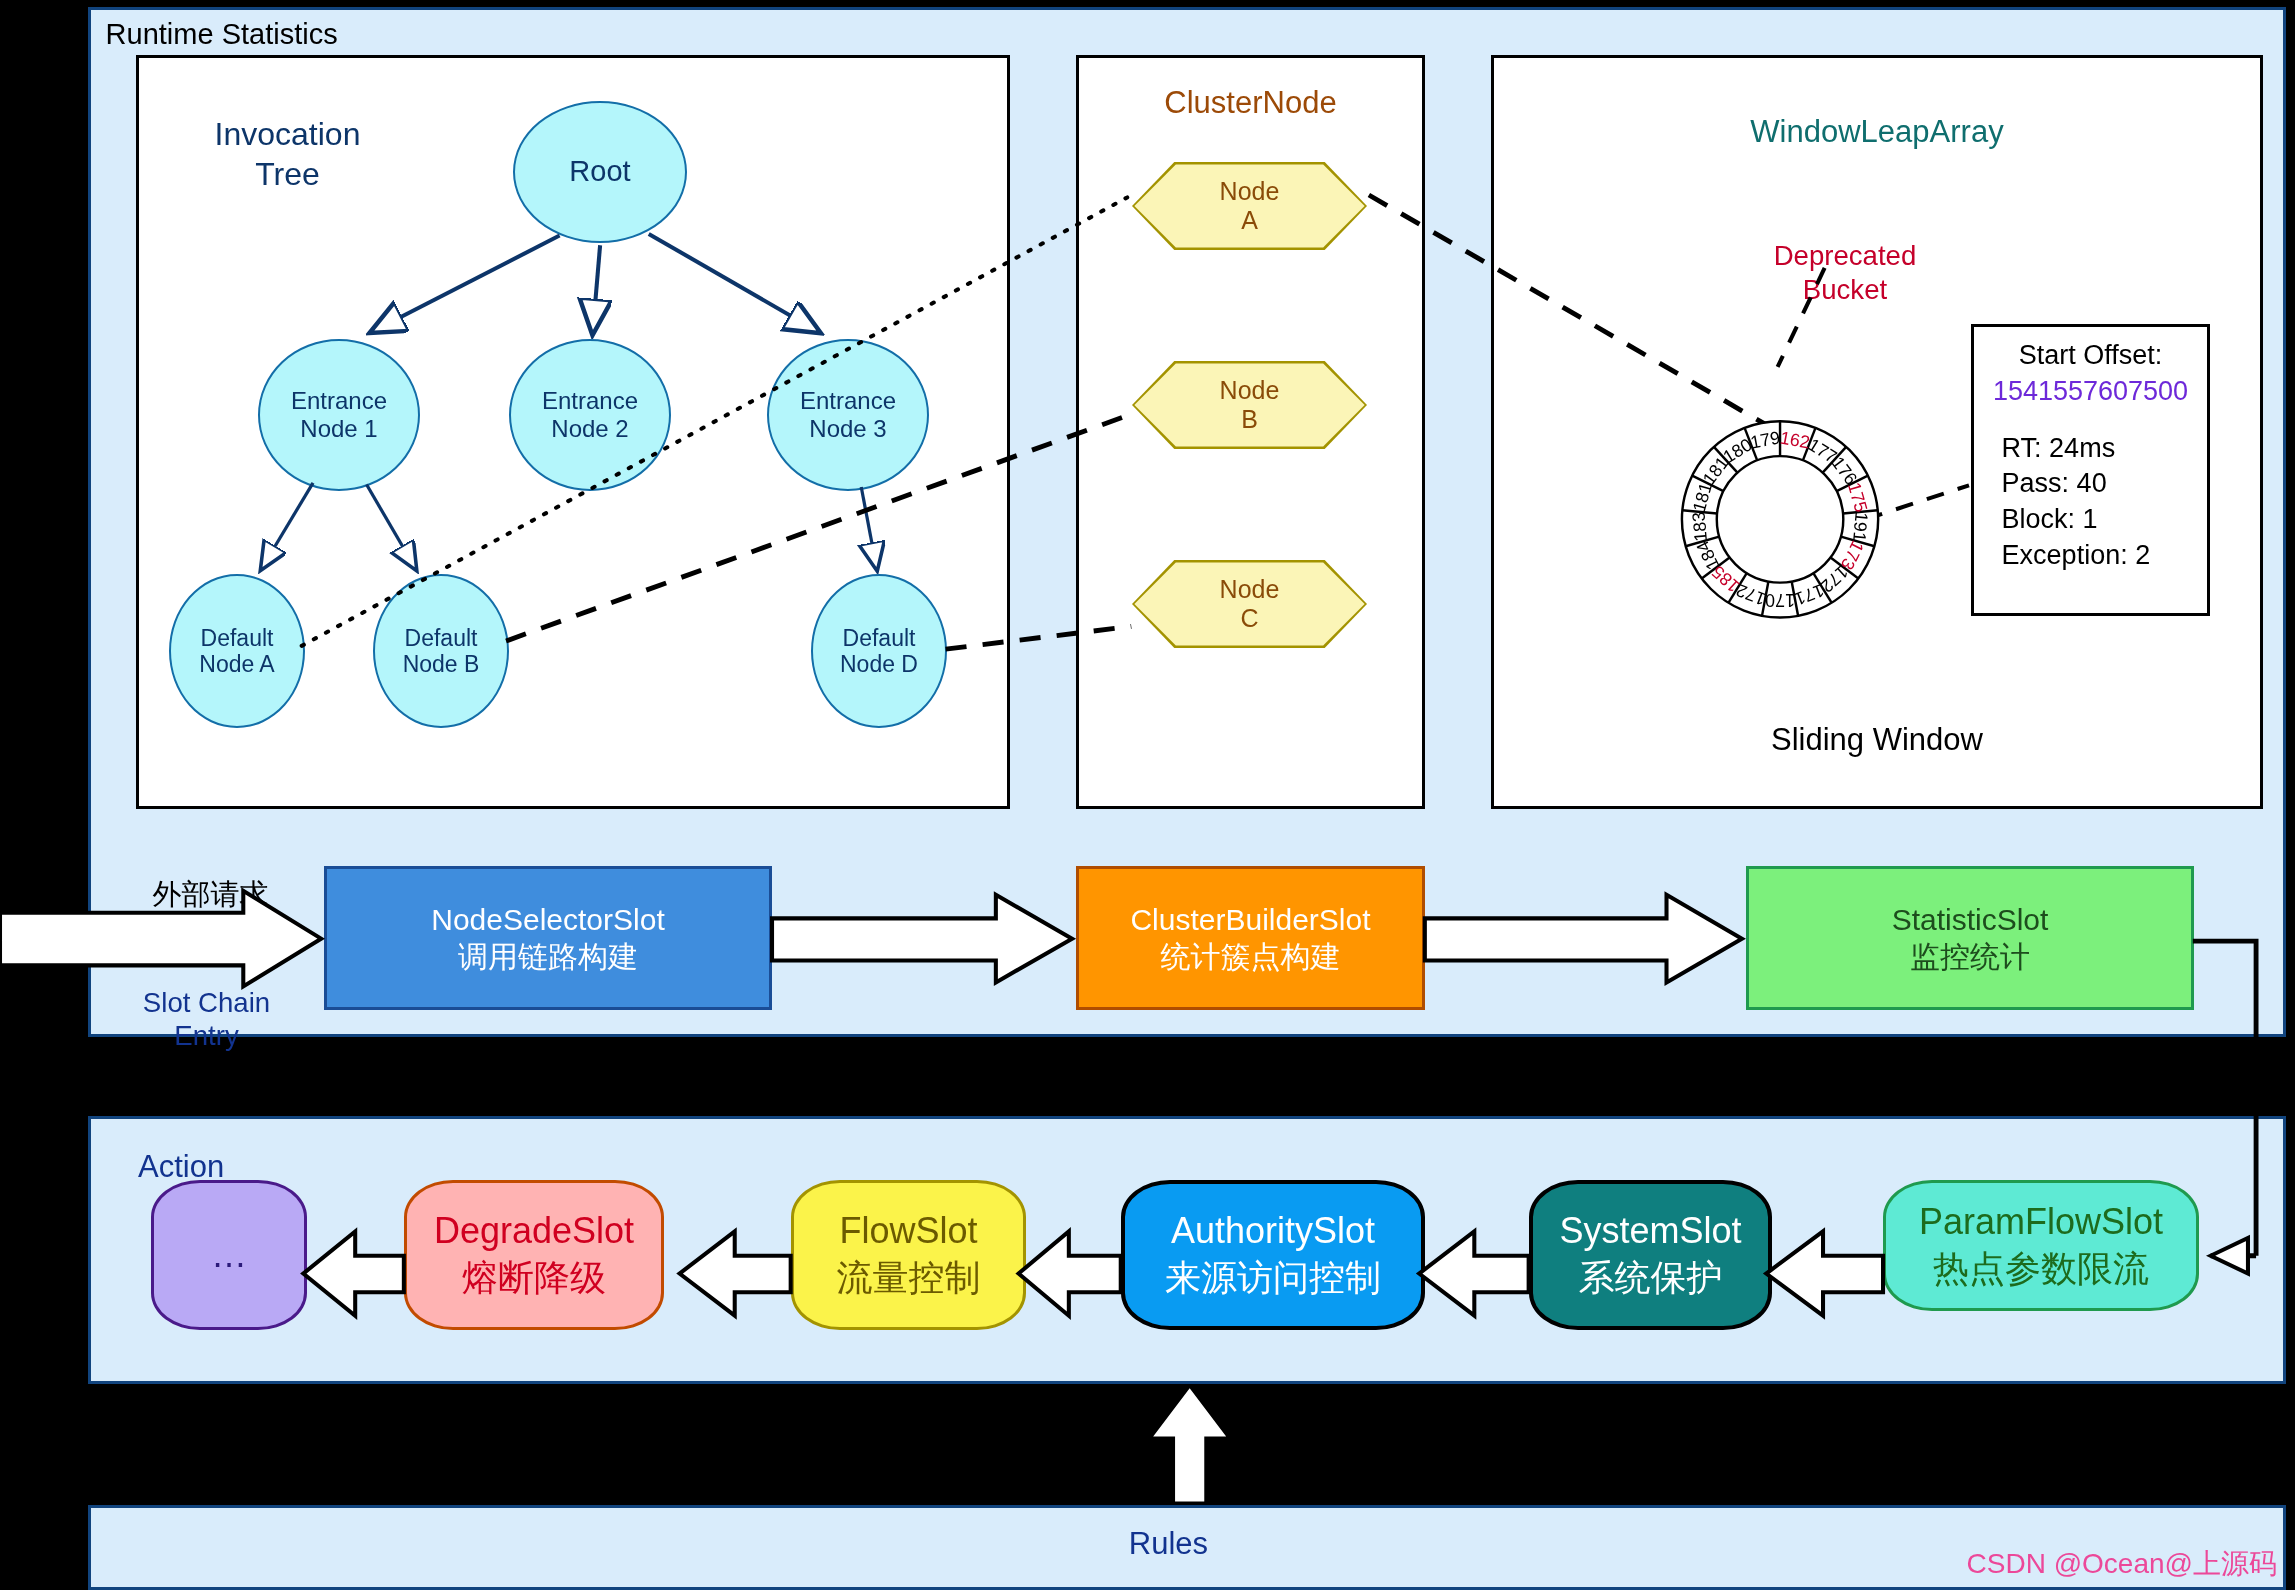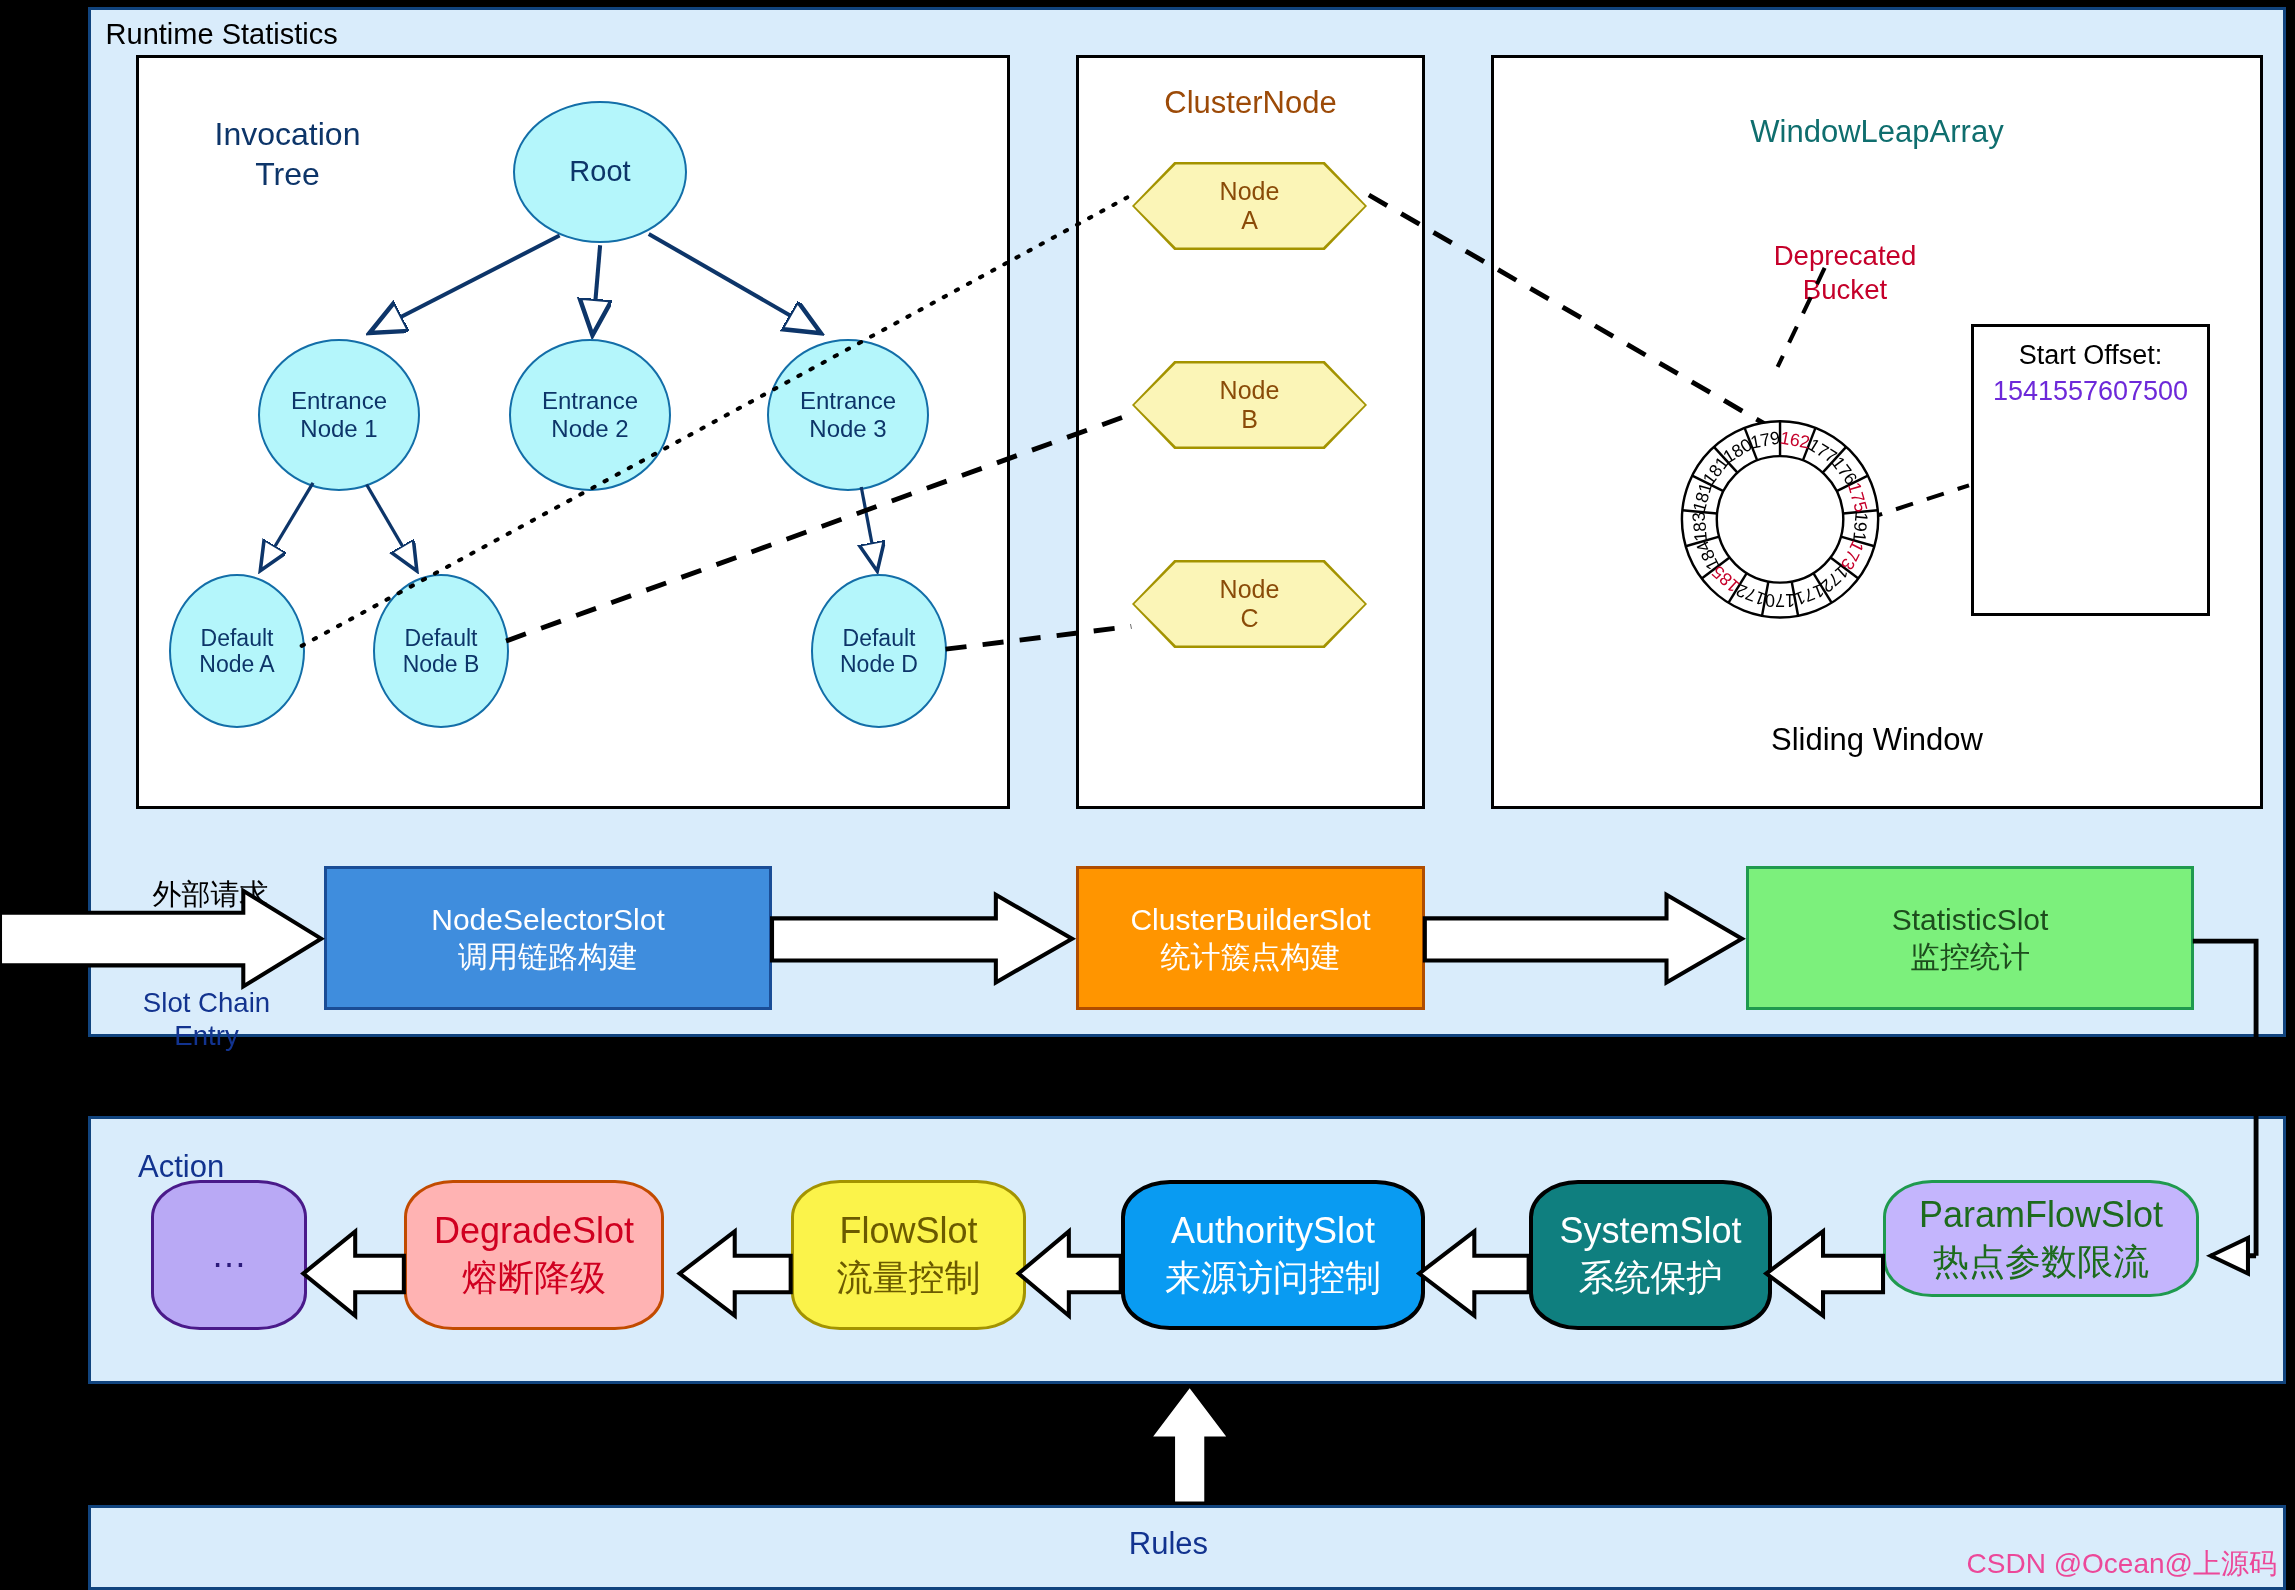--- a/index.html
+++ b/index.html
@@ -124,20 +124,26 @@
 <div style="position:absolute;left:1711px;top:199px;width:268px;text-align:center;color:#c5002a;font-size:27.6px;line-height:1.25;margin-top:40px;">
   <div>Deprecated</div>
   <div>Bucket</div>
 </div>
 <div style="position:absolute;left:1491px;top:722px;width:772px;text-align:center;color:#000;font-size:31px;">Sliding Window</div>
 
 <div class="offbox" id="offbox" style="left:1971px;top:324px;width:239px;height:292px;">
   <div>Start Offset:</div>
   <div style="color:#6d28d9;">1541557607500</div>
   <div style="height:21px;"></div>
+  <div style="text-align:left;padding-left:13px;">
+    <div>RT: 24ms</div>
+    <div>Pass: 40</div>
+    <div>Block: 1</div>
+    <div>Exception: 2</div>
+  </div>
 </div>
 
 <div class="slot-rect" style="left:324px;top:866px;width:448px;height:144px;background:#3f8ddd;border:3.2px solid #1a4d96;color:#fff;">
   <div>NodeSelectorSlot</div>
   <div>调用链路构建</div>
 </div>
 <div class="slot-rect" style="left:1076px;top:866px;width:349px;height:144px;background:#ff9500;border:3.2px solid #b04d00;color:#fff;">
   <div>ClusterBuilderSlot</div>
   <div>统计簇点构建</div>
 </div>
@@ -167,21 +173,21 @@
   <div>流量控制</div>
 </div>
 <div class="slot-pill" style="left:1121px;top:1180px;width:304px;height:150px;background:#099bf2;border:4px solid #000;color:#fff;">
   <div>AuthoritySlot</div>
   <div>来源访问控制</div>
 </div>
 <div class="slot-pill" style="left:1529px;top:1180px;width:243px;height:150px;background:#0f7f7f;border:4px solid #000;color:#fff;">
   <div>SystemSlot</div>
   <div>系统保护</div>
 </div>
-<div class="slot-pill" style="left:1883px;top:1180px;width:316px;height:117px;background:#c4b5fd;border:3.2px solid #1f9a4e;color:#1d6b1d;">
+<div class="slot-pill" style="left:1883px;top:1180px;width:316px;height:131px;background:#5eead4;border:3.2px solid #1f9a4e;color:#1d6b1d;">
   <div>ParamFlowSlot</div>
   <div>热点参数限流</div>
 </div>
 
 <div class="panel" id="panel-rules"></div>
 <div class="lbl" style="left:1067px;top:1525px;width:203px;font-size:31px;">Rules</div>
 
 <div class="wm">CSDN @Ocean@上源码</div>
 
 <svg class="over" viewBox="0 0 2830 1961" width="2295" height="1591">

